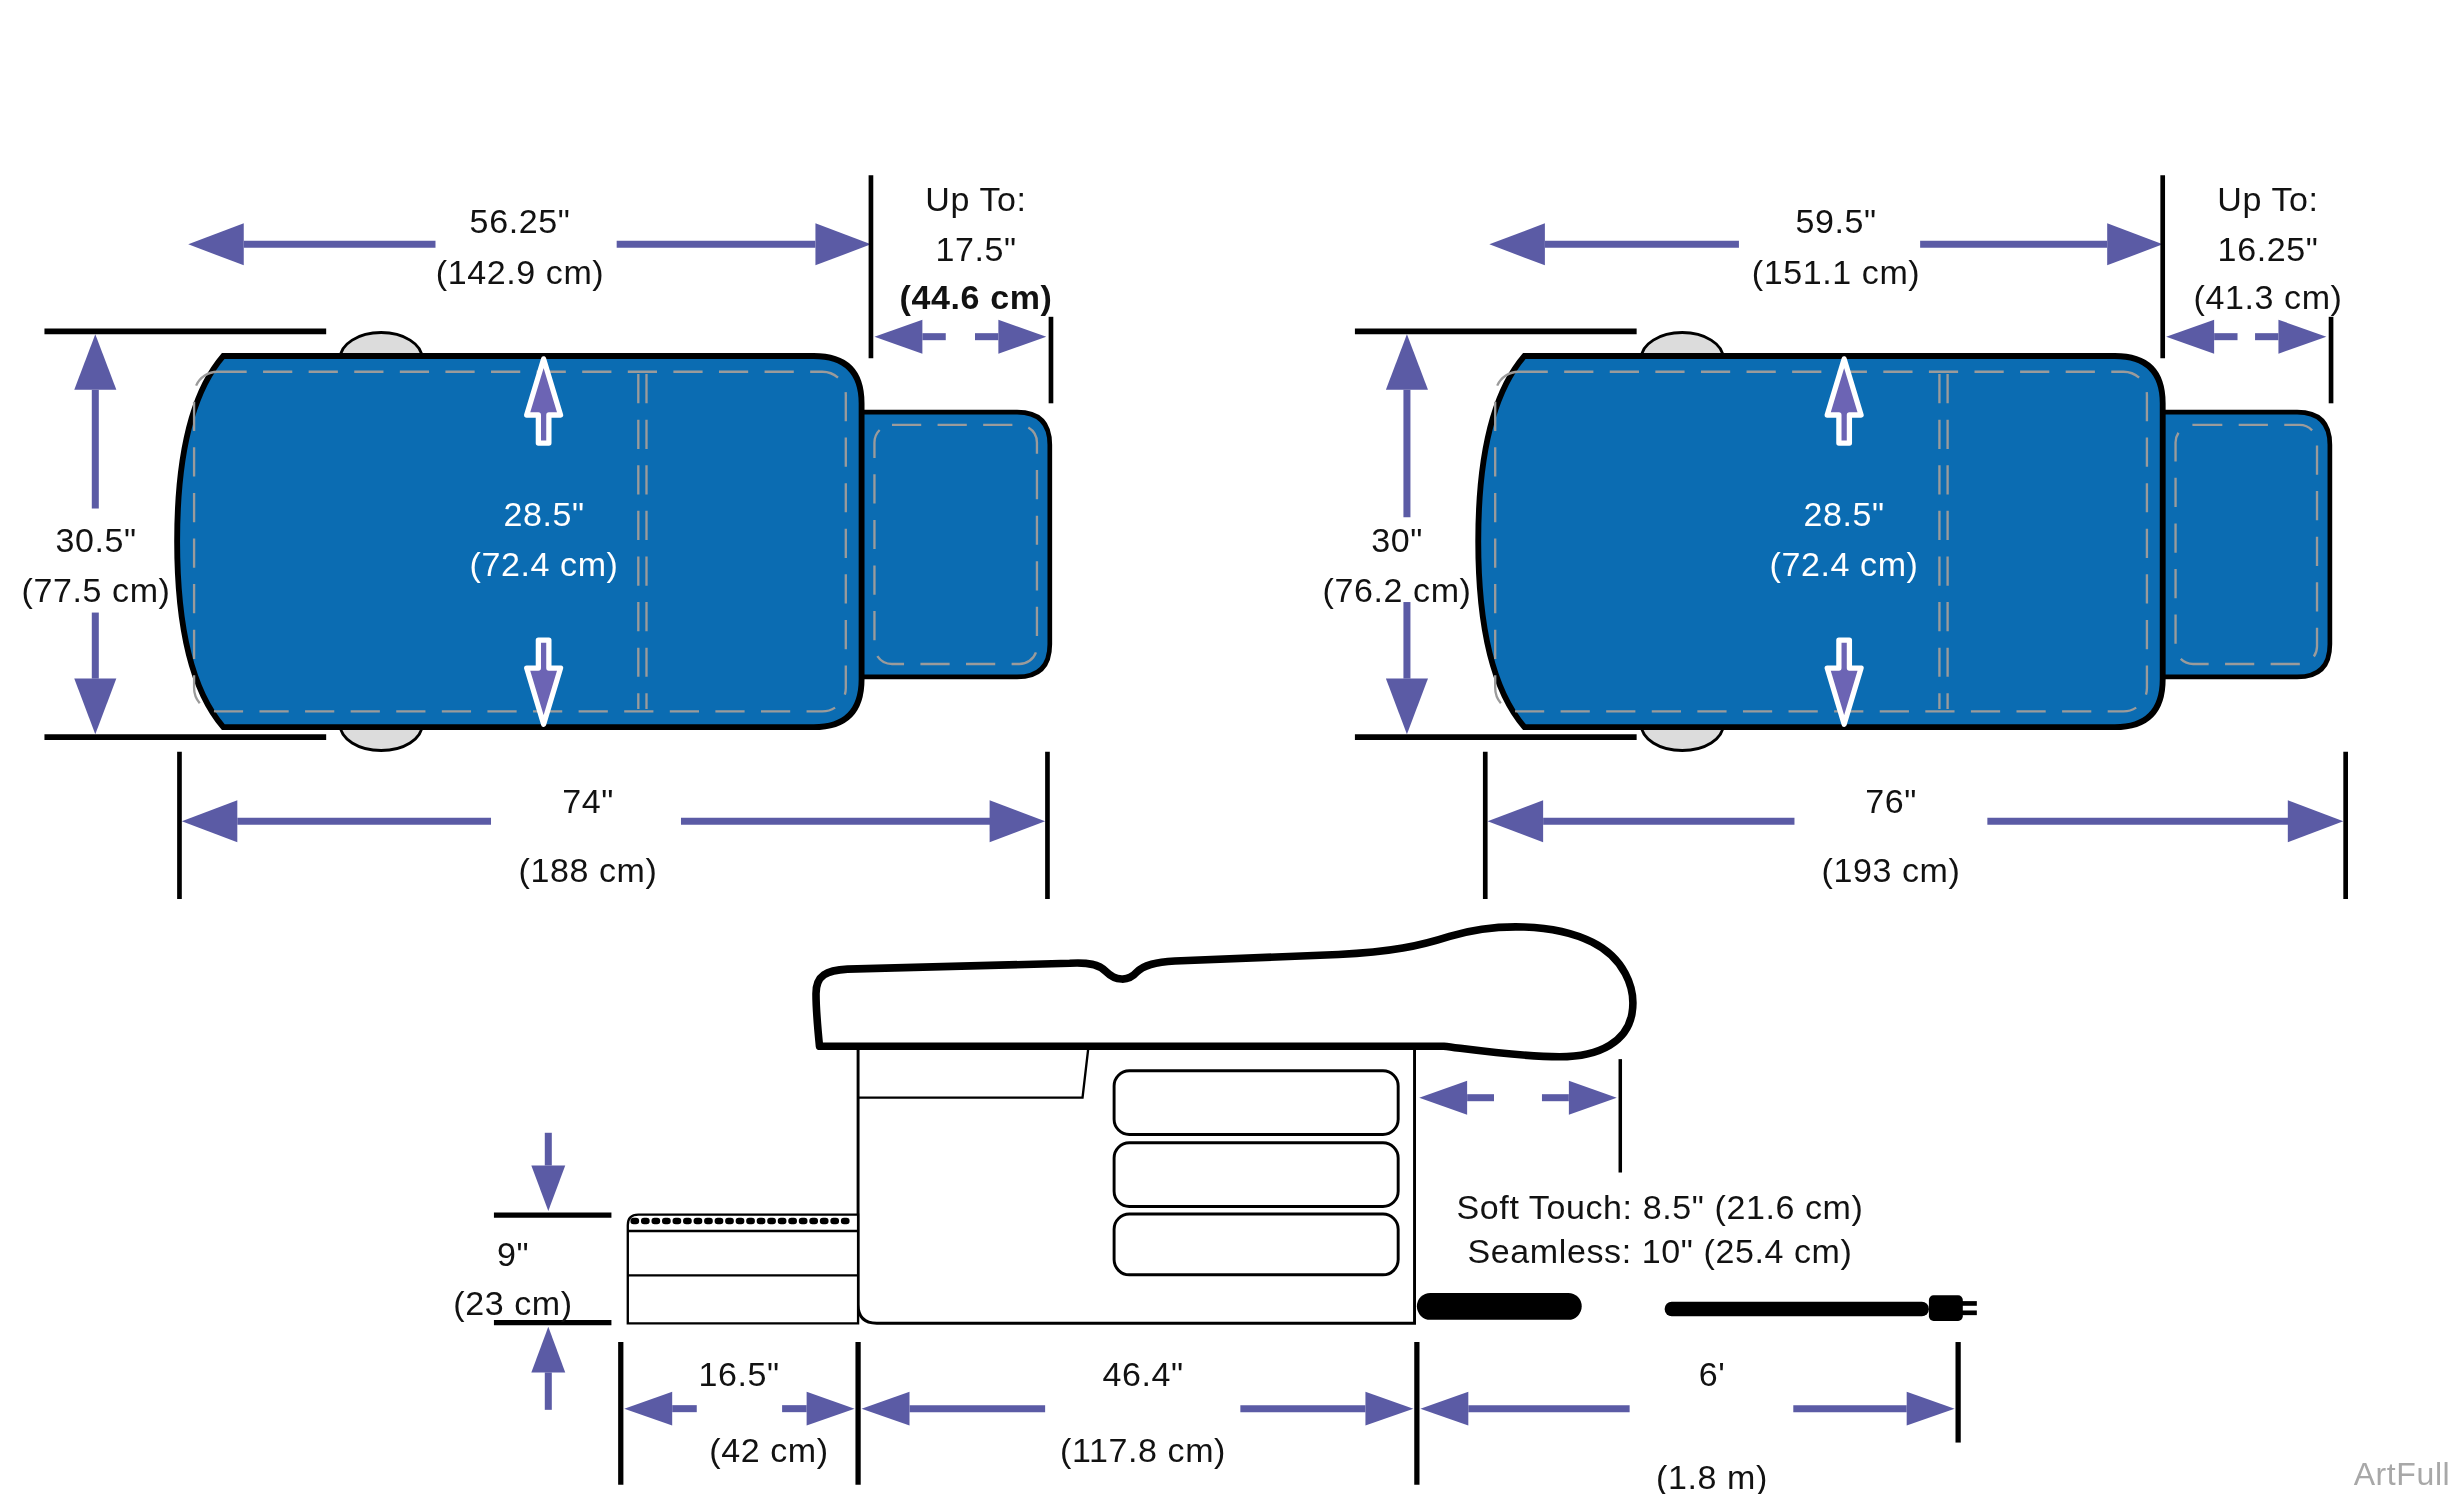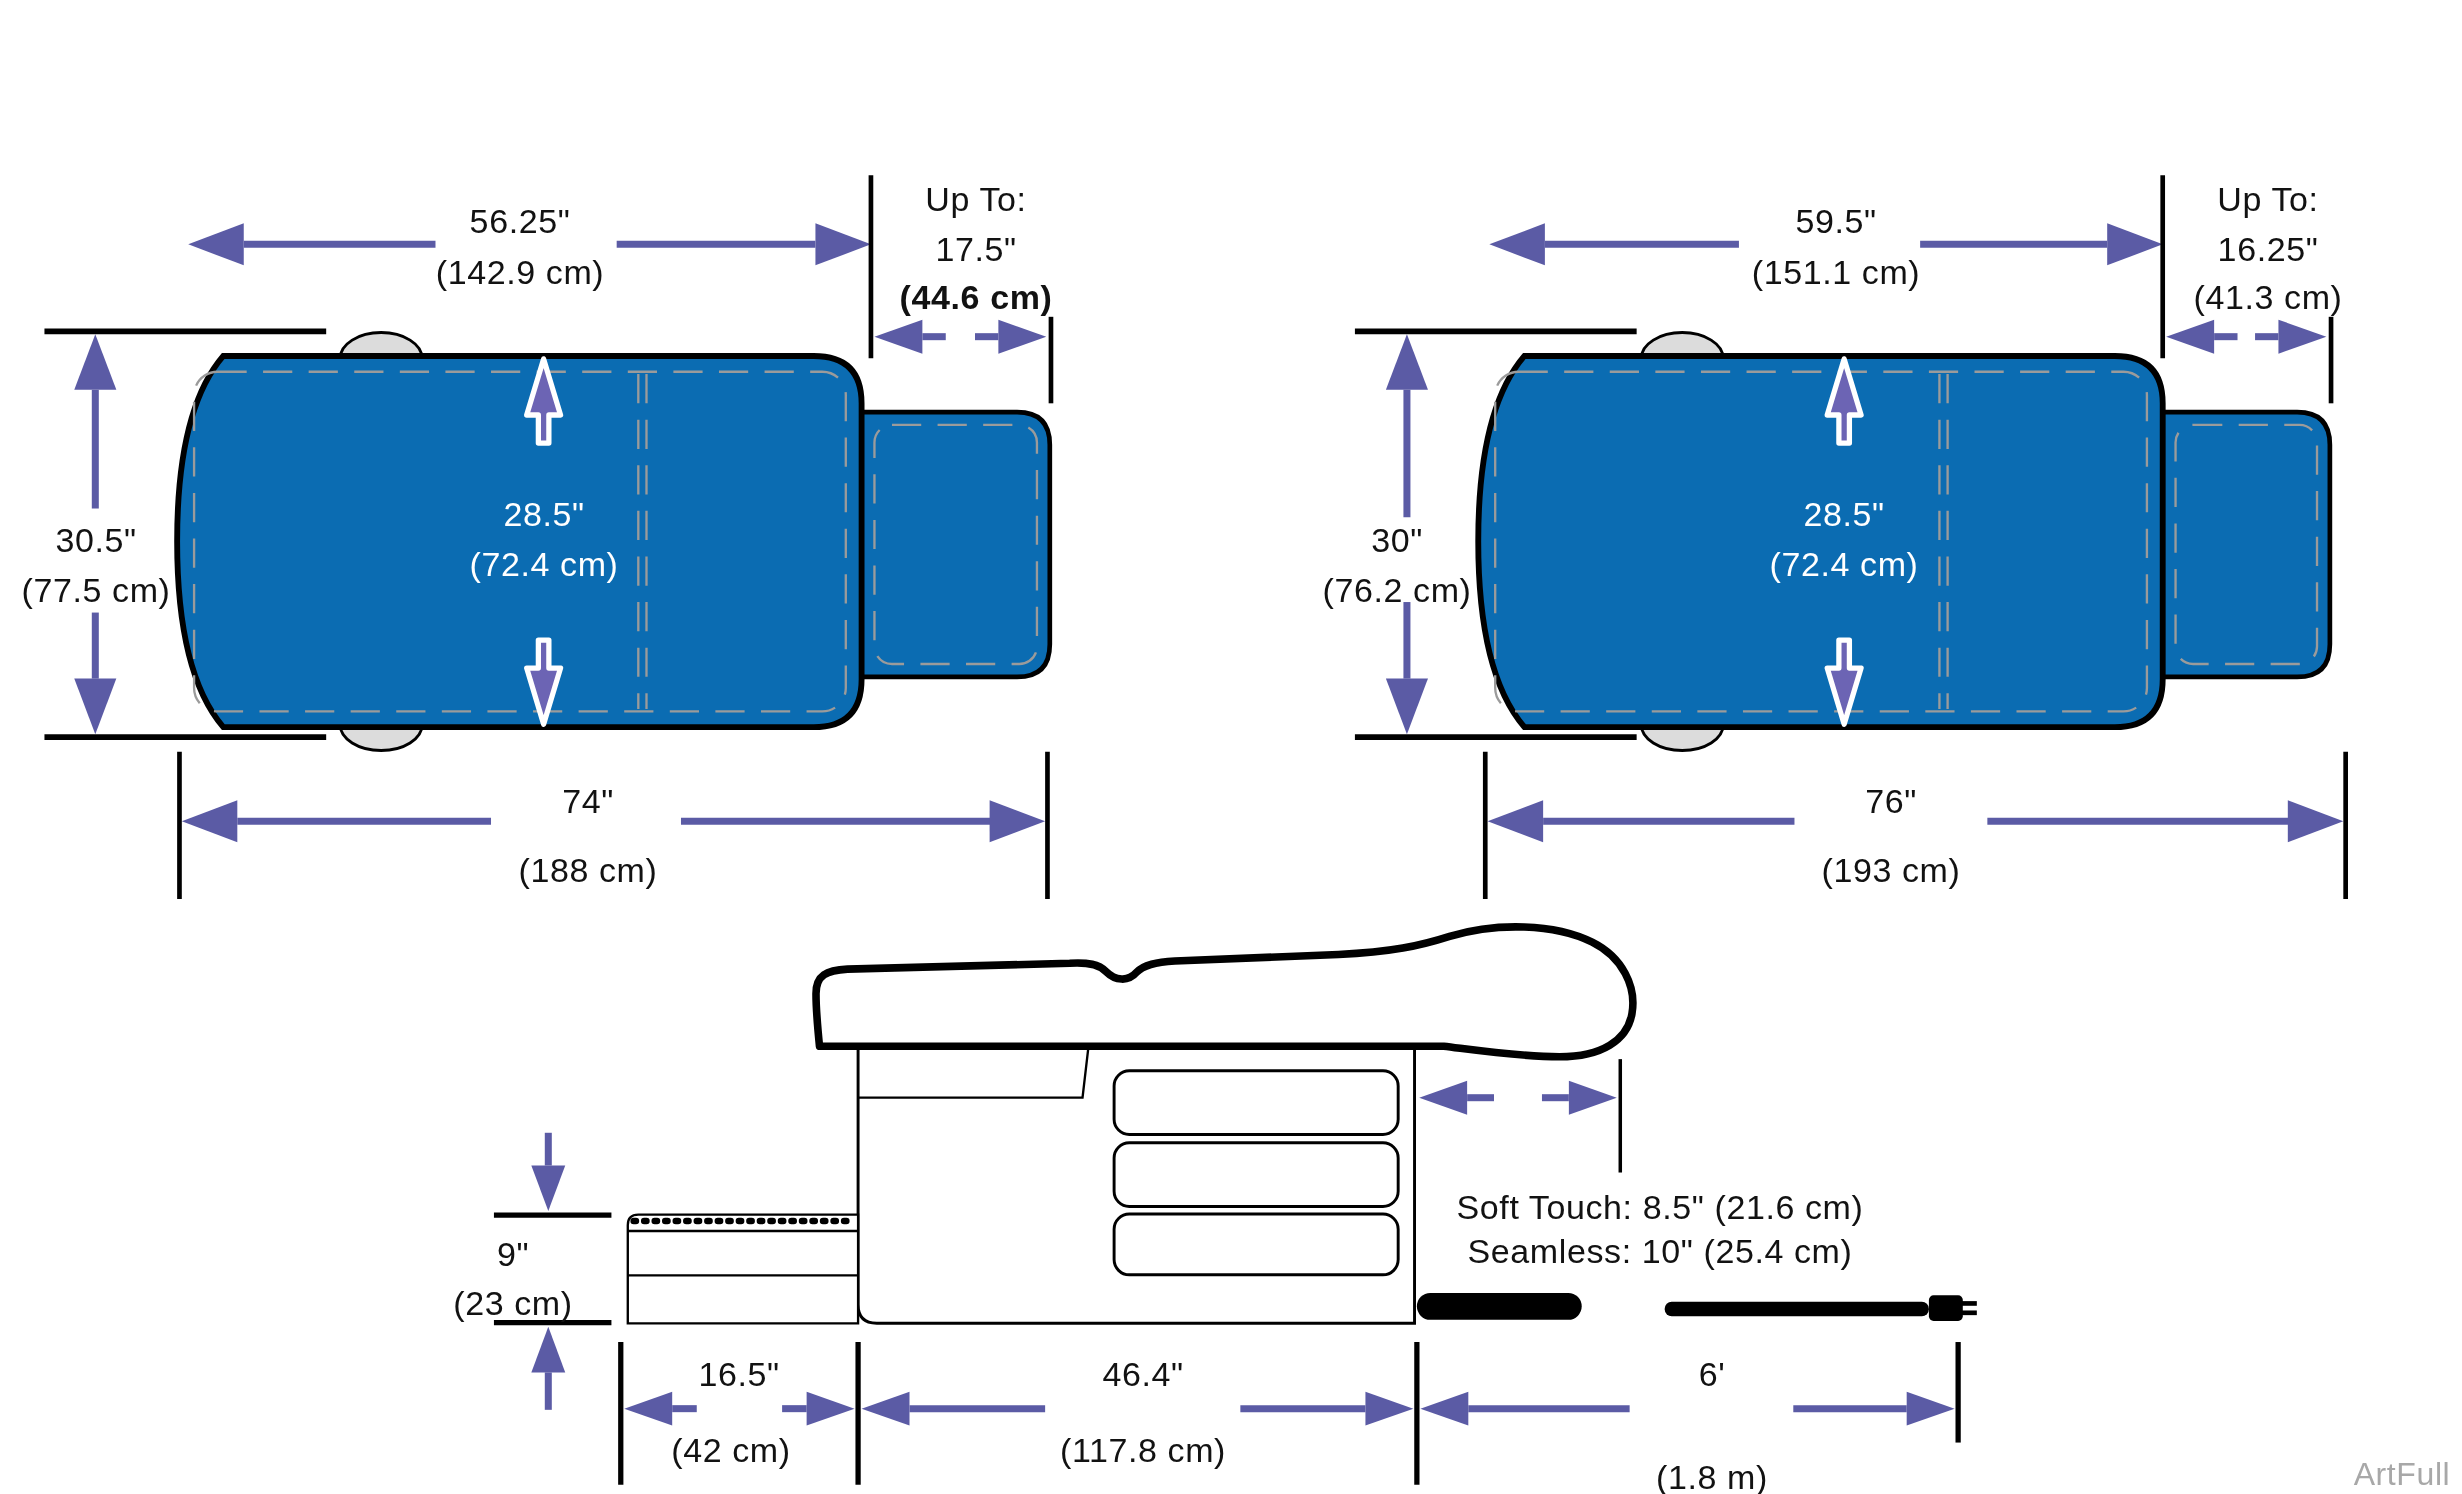--- a/index.html
+++ b/index.html
@@ -230,21 +230,21 @@
   <div class="lbl" style="left:1891px;top:782px;">76"</div>
   <div class="lbl" style="left:1891px;top:851px;">(193 cm)</div>
 
   <div class="lbl" style="left:1660px;top:1188px;">Soft Touch: 8.5" (21.6 cm)</div>
   <div class="lbl" style="left:1660px;top:1232px;">Seamless: 10" (25.4 cm)</div>
 
   <div class="lbl" style="left:513px;top:1235px;">9"</div>
   <div class="lbl" style="left:513px;top:1284px;">(23 cm)</div>
 
   <div class="lbl" style="left:739px;top:1355px;">16.5"</div>
-  <div class="lbl" style="left:731px;top:1431px;">(42 cm)</div>
+  <div class="lbl" style="left:769px;top:1431px;">(42 cm)</div>
 
   <div class="lbl" style="left:1143px;top:1355px;">46.4"</div>
   <div class="lbl" style="left:1143px;top:1431px;">(117.8 cm)</div>
 
   <div class="lbl" style="left:1712px;top:1355px;">6'</div>
   <div class="lbl" style="left:1712px;top:1431px;margin-top:27px;">(1.8 m)</div>
 
   <div class="wm" style="right:11.7px;top:1456px;">ArtFull</div>
 </div>
 

